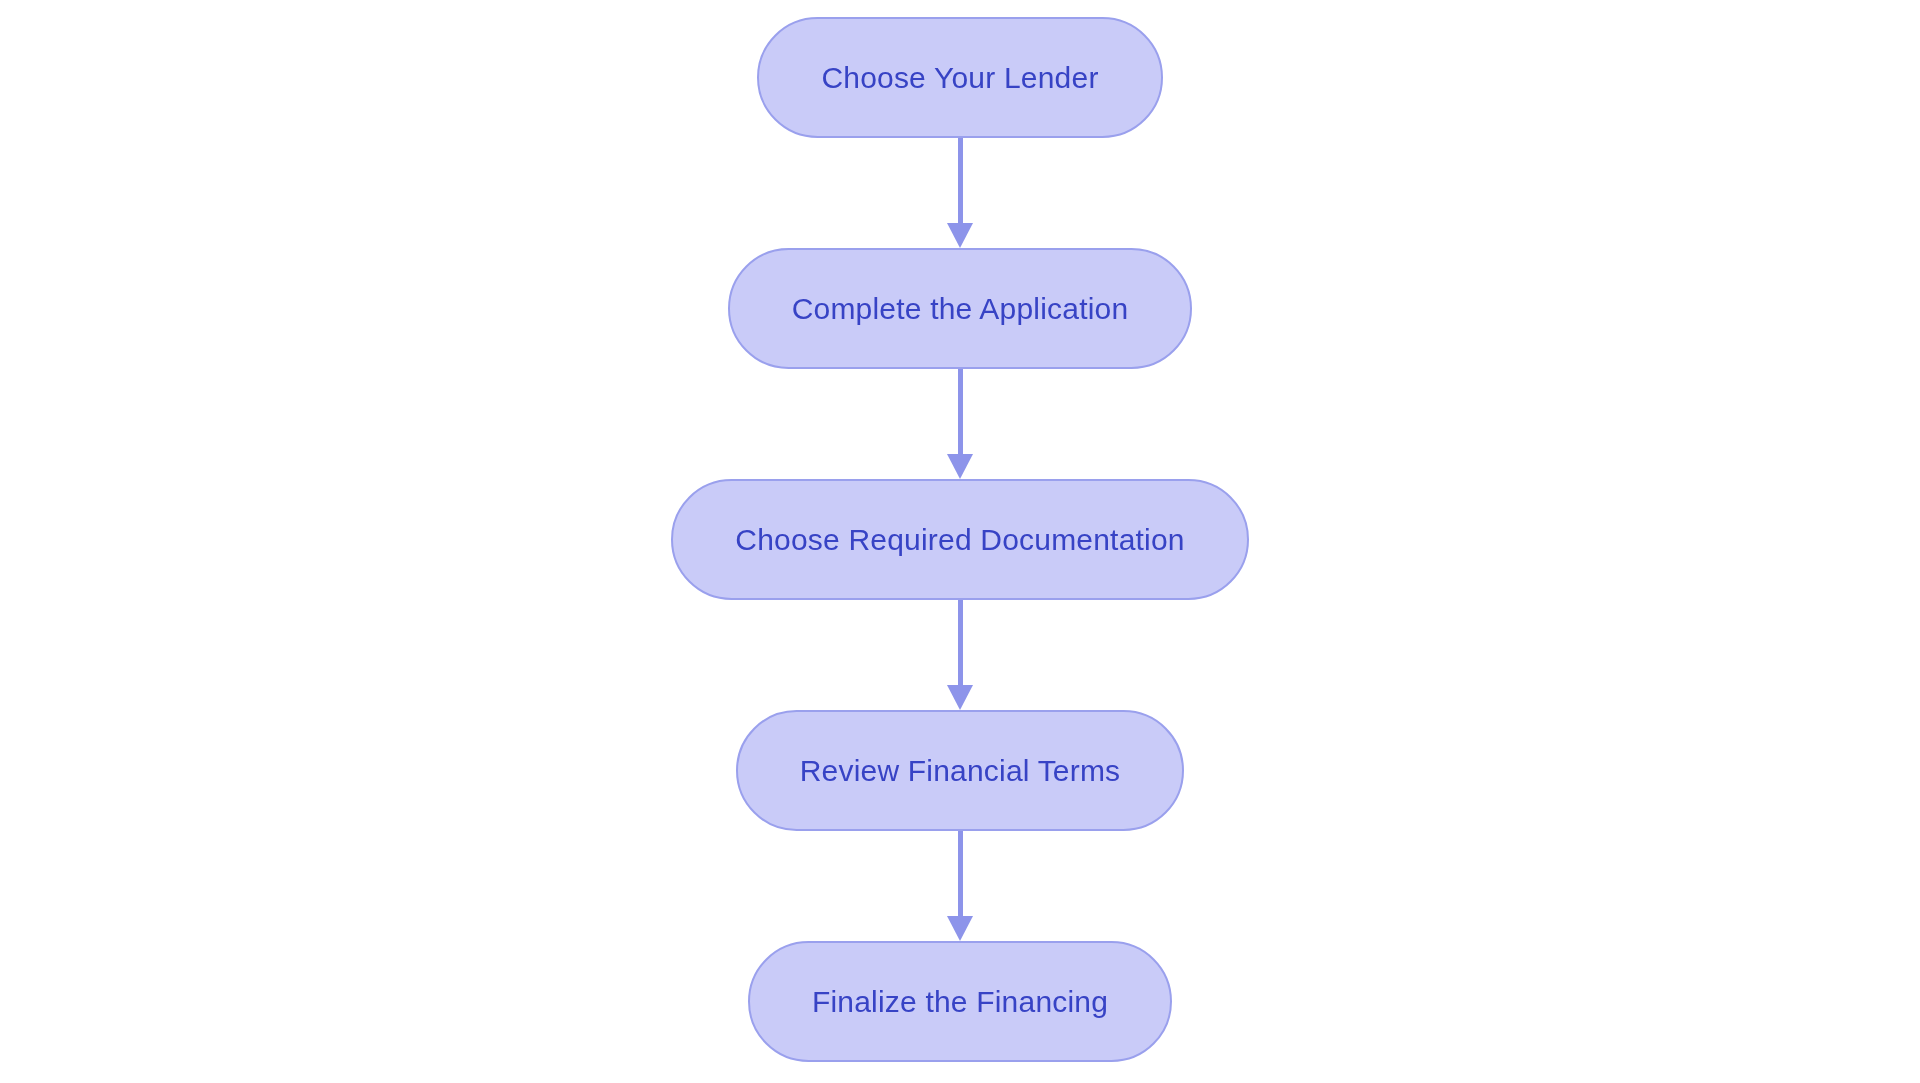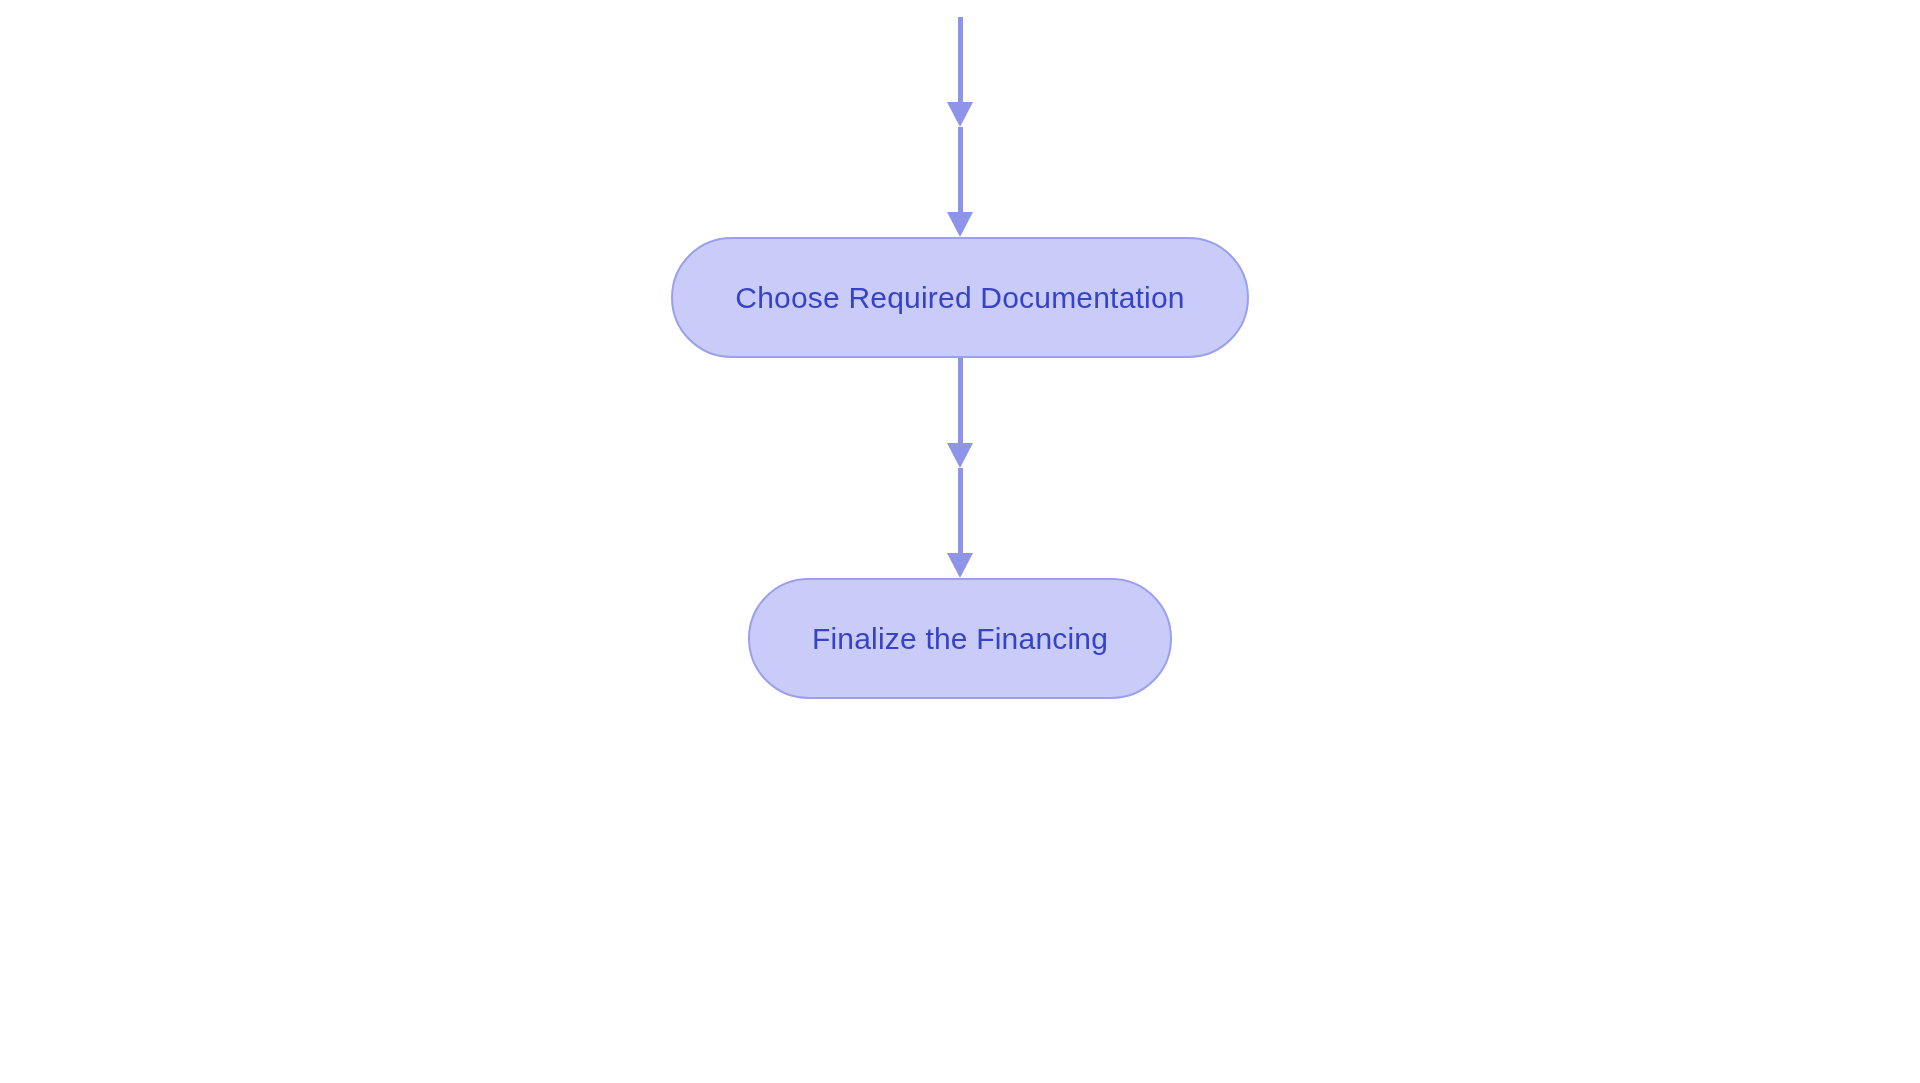--- a/index.html
+++ b/index.html
@@ -62,41 +62,50 @@
     border-left:13.5px solid transparent;
     border-right:13.5px solid transparent;
     border-top:25px solid var(--arrow);
   }
 </style>
 </head>
 <body>
 
 <div class="canvas">
 
+  <div class="flow-node">
+    <span class="label">Choose Your Lender</span>
+  </div>
 
   <div class="connector">
     <div class="line"></div>
     <div class="head"></div>
   </div>
 
+  <div class="flow-node">
+    <span class="label">Complete the Application</span>
+  </div>
 
   <div class="connector">
     <div class="line"></div>
     <div class="head"></div>
   </div>
 
   <div class="flow-node">
     <span class="label">Choose Required Documentation</span>
   </div>
 
   <div class="connector">
     <div class="line"></div>
     <div class="head"></div>
   </div>
 
+  <div class="flow-node">
+    <span class="label">Review Financial Terms</span>
+  </div>
 
   <div class="connector">
     <div class="line"></div>
     <div class="head"></div>
   </div>
 
   <div class="flow-node">
     <span class="label">Finalize the Financing</span>
   </div>
 

